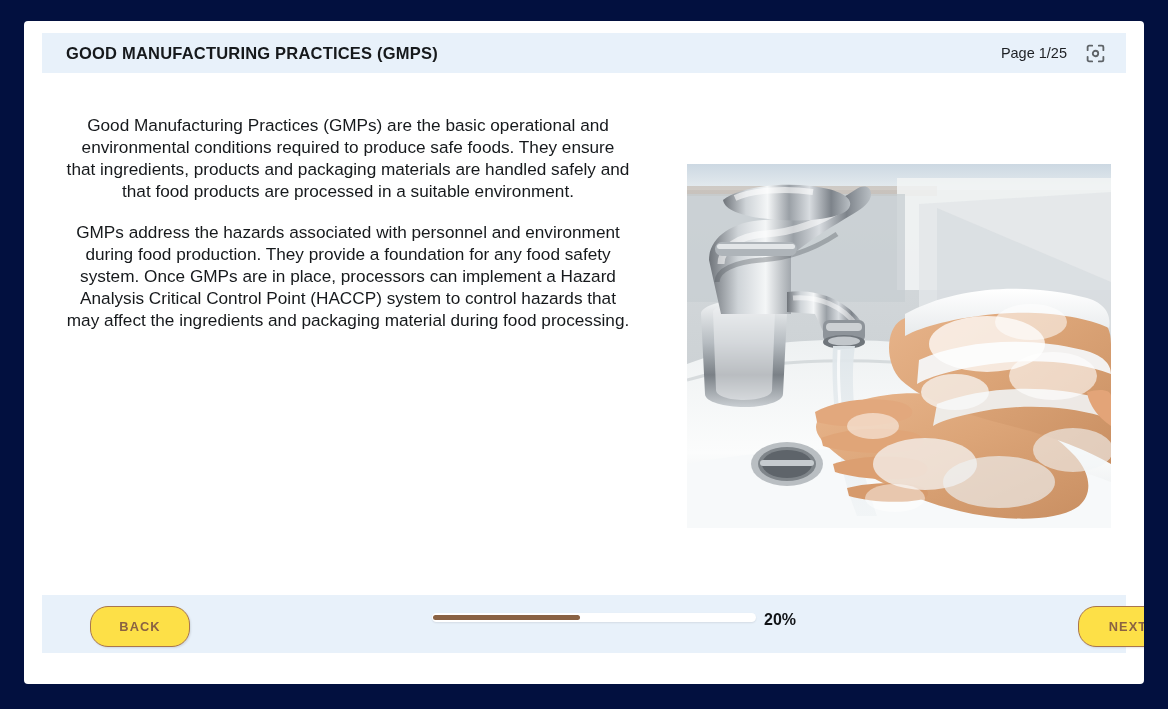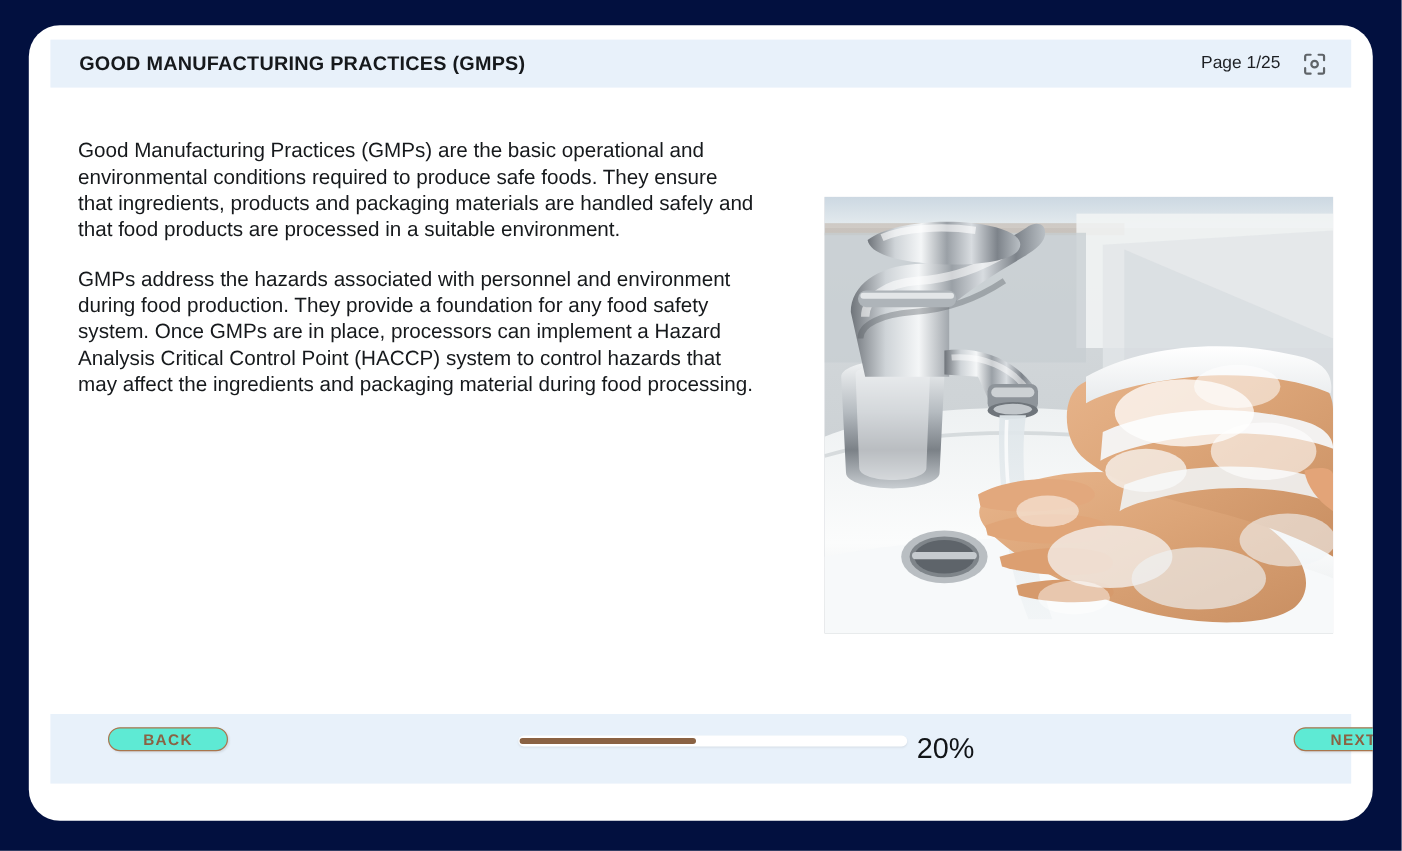--- a/index.html
+++ b/index.html
@@ -15,22 +15,23 @@
   }
 
   
   .card {
     position: absolute;
     left: 24px;
     top: 21px;
     width: 1120px;
     height: 663px;
     background: #ffffff;
-    border-radius: 26px;
+    border-radius: 4px;
     overflow: hidden;
+    text-align: center;
   }
 
   
   .header-band {
     position: absolute;
     left: 18px;
     top: 12px;
     width: 1084px;
     height: 40px;
     background: #e8f1fa;
@@ -105,22 +106,22 @@
     left: 18px;
     top: 574px;
     width: 1084px;
     height: 58px;
     background: #e8f1fa;
     display: flex;
     align-items: center;
   }
   .nav-btn {
     position: absolute;
-    height: 20px;
-    background: #5eead4;
+    height: 41px;
+    background: #fde047;
     border: 1.4px solid #a9764e;
     border-radius: 18px;
     color: #8a6243;
     font-size: 12.8px;
     font-weight: bold;
     letter-spacing: 1.1px;
     display: flex;
     align-items: center;
     justify-content: center;
     box-sizing: border-box;
@@ -150,22 +151,22 @@
     position: absolute;
     left: 1px; top: 2px;
     height: 5px;
     background: #8a6243;
     border-radius: 4px;
   }
   .progress-label {
     position: absolute;
     left: 722px;
     top: 16px;
-    font-size: 24px;
-    font-weight: normal;
+    font-size: 16px;
+    font-weight: bold;
     color: #111417;
     white-space: nowrap;
   }
 </style>
 </head>
 <body>
 
 <div class="card">
 
   <div class="header-band">

